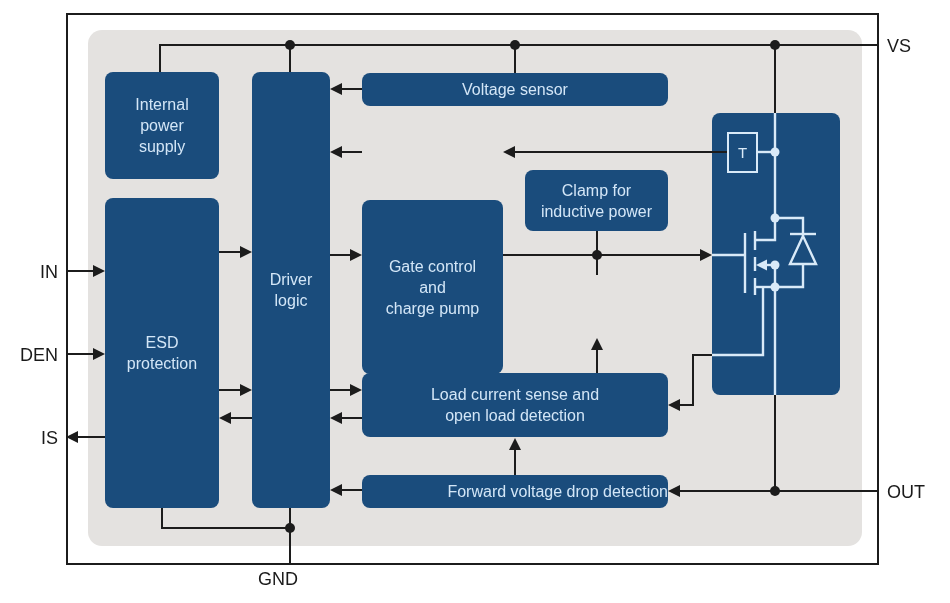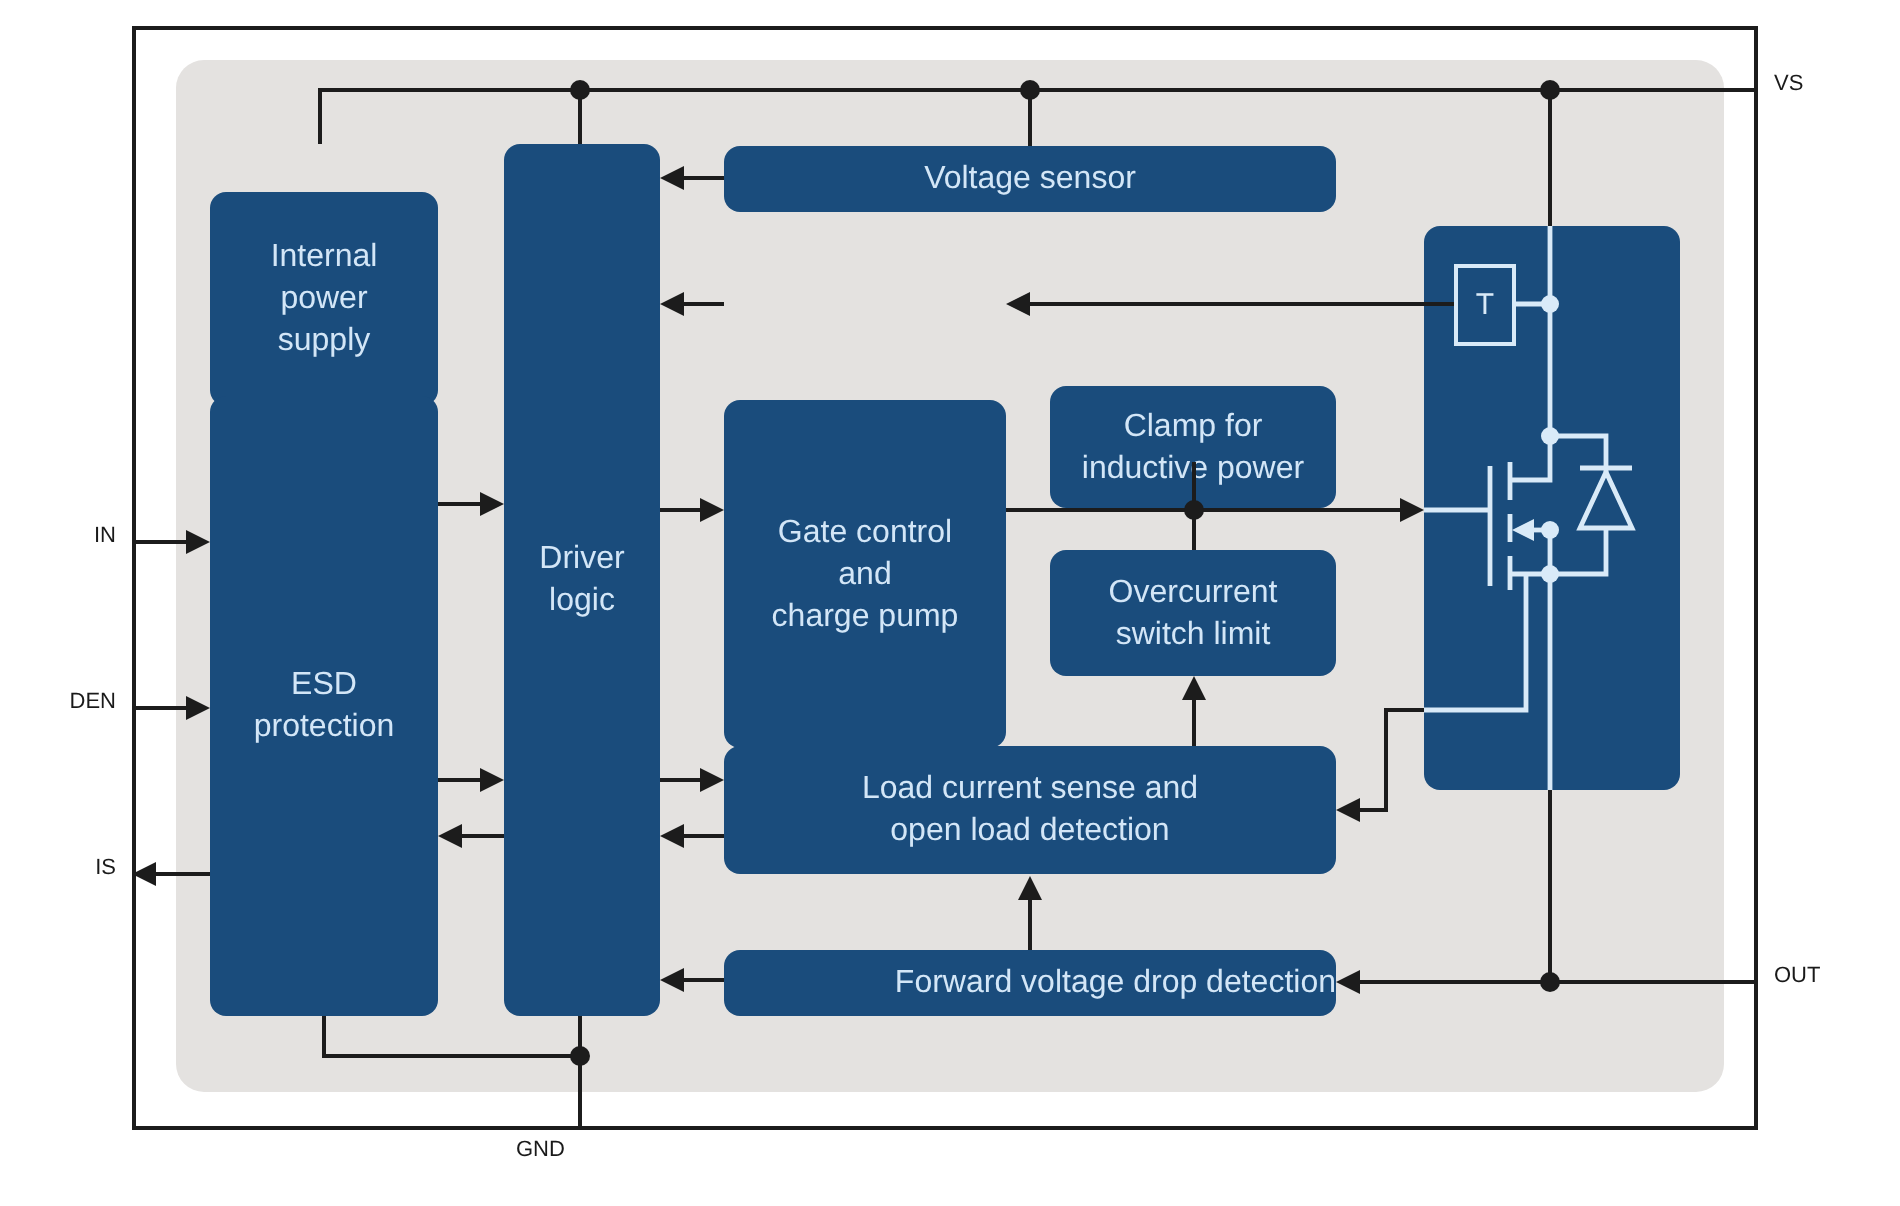--- a/index.html
+++ b/index.html
@@ -25,73 +25,69 @@
     align-items:center; justify-content:center; text-align:center;
     font-size:16px; line-height:21px;
   }
   .block span { display:block; }
   svg.overlay { position:absolute; left:0; top:0; z-index:5; pointer-events:none; }
   .k  { stroke: var(--line_color,#1c1c1c); stroke-width:2; fill:none; }
   .kf { fill: var(--line_color,#1c1c1c); stroke:none; }
   .w  { stroke: var(--mosfet_line_color,#d9eaf8); stroke-width:2.4; fill:none; }
   .wf { fill: var(--mosfet_line_color,#d9eaf8); stroke:none; }
   .pin-label {
-    position:absolute; z-index:6; font-size:11px; color: var(--label_color,#1a1a1a);
+    position:absolute; z-index:6; font-size:18px; color: var(--label_color,#1a1a1a);
   }
   .tbox {
     position:absolute; left:727px; top:132px; width:31px; height:41px; z-index:6;
     border:2.5px solid var(--mosfet_line_color,#d9eaf8);
     color: var(--mosfet_line_color,#d9eaf8);
     display:flex; align-items:center; justify-content:center; font-size:15px;
   }
 </style>
 </head>
 <body>
 
 <div class="stage">
 
   <div class="chip-canvas"></div>
   <div class="outer-frame"></div>
 
-  <div class="block" style="left:105px; top:72px; width:114px; height:107px;margin-top:24px;">
+  <div class="block" style="left:105px; top:72px; width:114px; height:107px;">
     <span>Internal</span>
     <span>power</span>
     <span>supply</span>
   </div>
 
   <div class="block" style="left:105px; top:198px; width:114px; height:310px;">
     <span>ESD</span>
     <span>protection</span>
   </div>
 
   <div class="block" style="left:252px; top:72px; width:78px; height:436px;">
     <span>Driver</span>
     <span>logic</span>
   </div>
 
   <div class="block" style="left:362px; top:73px; width:306px; height:33px;">
     <span>Voltage sensor</span>
   </div>
 
 
-  <div class="block" style="left:525px; top:170px; width:143px; height:61px;margin-top:23px;">
+  <div class="block" style="left:525px; top:170px; width:143px; height:61px;">
     <span>Clamp for</span>
     <span>inductive power</span>
   </div>
 
   <div class="block" style="left:362px; top:200px; width:141px; height:174px;">
     <span>Gate control</span>
     <span>and</span>
     <span>charge pump</span>
   </div>
 
-  <div class="block" style="left:525px; top:275px; width:143px; height:63px;">
-    <span>Overcurrent</span>
-    <span>switch limit</span>
-  </div>
 
   <div class="block" style="left:362px; top:373px; width:306px; height:64px;">
     <span>Load current sense and</span>
     <span>open load detection</span>
   </div>
 
   <div class="block" style="left:362px; top:475px; width:306px; height:33px;align-items:flex-end;">
     <span>Forward voltage drop detection</span>
   </div>
 

